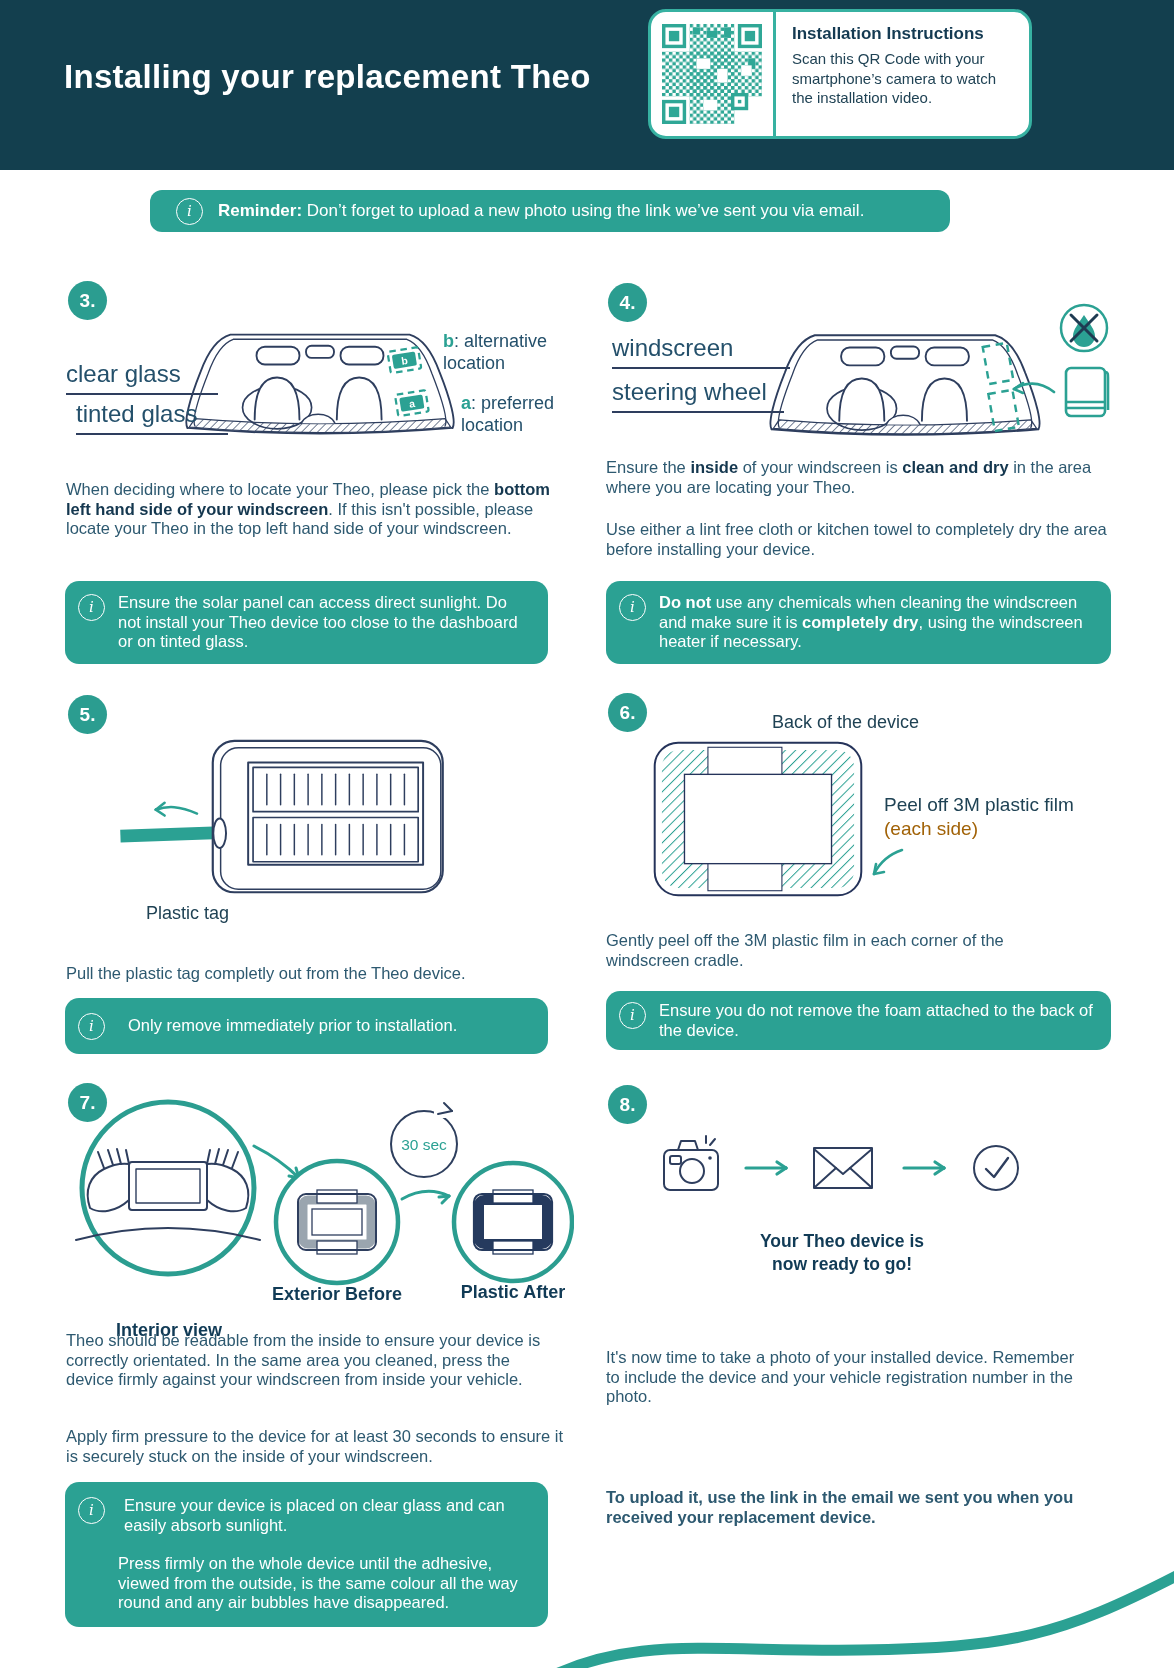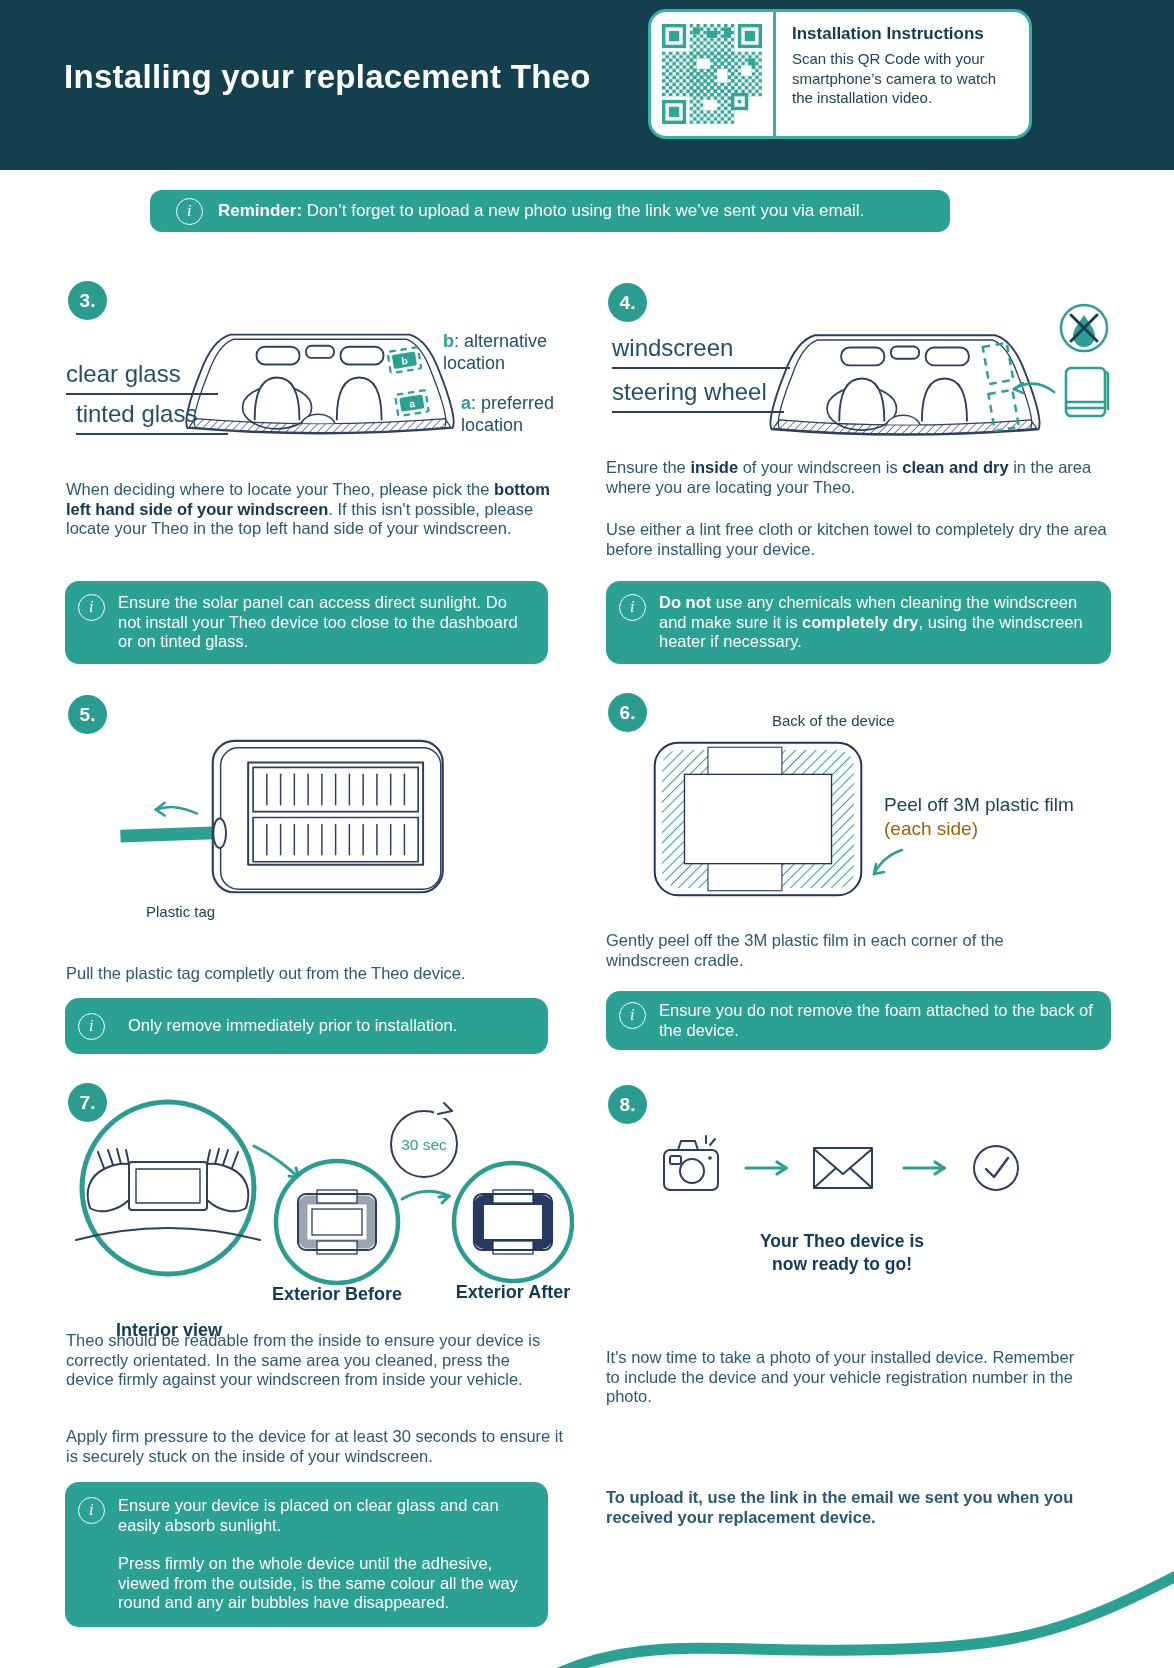--- a/index.html
+++ b/index.html
@@ -29,21 +29,21 @@
   .info .iicon{margin-top:1px;}
   
   .badge{width:39px;height:39px;border-radius:50%;background:#2B9D90;color:#fff;font-size:19px;
          font-weight:700;display:flex;align-items:center;justify-content:center;}
   .para{font-size:16.5px;line-height:19.5px;color:#2D5970;}
   .para b{color:#14374F;}
   .lbl{font-size:24px;color:#24506B;border-bottom:2px solid #2E3E5E;padding-bottom:5px;}
   .keylbl{font-size:18px;color:#24506B;line-height:1.22;}
   .keylbl b{color:#2BA193;}
   .cap{font-size:18px;font-weight:700;color:#113B56;white-space:nowrap;transform:translateX(-50%);}
-  .small{font-size:15px;color:#1F4254;}
+  .small{font-size:18px;color:#1F4254;}
   .peel{font-size:19px;line-height:1.25;color:#1F4254;}
   .tealtxt{color:#a16207;}
   .sec{font-size:15.5px;color:#2BA193;transform:translateX(-50%);}
   .ready{font-size:17.5px;font-weight:700;color:#113B56;line-height:23px;text-align:center;transform:translateX(-50%);}
   svg{display:block;}
 </style>
 </head>
 <body>
 
 <div class="page">
@@ -359,29 +359,29 @@
       <rect x="435" y="163" width="40" height="13" fill="#ffffff" stroke="#253A5E" stroke-width="1.3"></rect>
       <rect x="416" y="116" width="78" height="56" rx="8" fill="none" stroke="#253A5E" stroke-width="2.2"></rect>
       <rect x="432" y="132" width="46" height="24" fill="#ffffff"></rect>
     </g>
   </svg>
 
   <div class="abs sec" style="left:424px;top:1136px;">30 sec</div>
 
   <div class="abs cap" style="left:169px;top:1320px;">Interior view</div>
   <div class="abs cap" style="left:337px;top:1284px;">Exterior Before</div>
-  <div class="abs cap" style="left:513px;top:1282px;">Exterior After</div>
+  <div class="abs cap" style="left:513px;top:1282px;">Plastic After</div>
 
   <div class="abs para" style="left:66px;top:1331px;width:495px;">Theo should be readable from the inside to ensure your device is correctly orientated. In the same area you cleaned, press the device firmly against your windscreen from inside your vehicle.</div>
   <div class="abs para" style="left:66px;top:1427px;width:500px;">Apply firm pressure to the device for at least 30 seconds to ensure it is securely stuck on the inside of your windscreen.</div>
 
   <div class="abs info" style="left:65px;top:1482px;width:483px;padding-top:14px;padding-bottom:14px;">
     <span class="iicon">i</span>
     <span>
-      <span style="display:block;">Ensure your device is placed on clear glass and can easily absorb sunlight.</span>
+      <span style="display:block;margin-left:6px;">Ensure your device is placed on clear glass and can easily absorb sunlight.</span>
       <span style="display:block;margin-top:19px;">Press firmly on the whole device until the adhesive, viewed from the outside, is the same colour all the way round and any air bubbles have disappeared.</span>
     </span>
   </div>
 
   <div class="abs badge" style="left:608px;top:1085px;">8.</div>
 
   <svg class="abs" style="left:662px;top:1134px;" width="368" height="62" viewBox="0 0 368 62">
 
     <g fill="#ffffff" stroke="#2E3E5E" stroke-width="2" stroke-linecap="round" stroke-linejoin="round">
       <path d="M16,16 L19,7 L33,7 L36,16" fill="none"></path>

